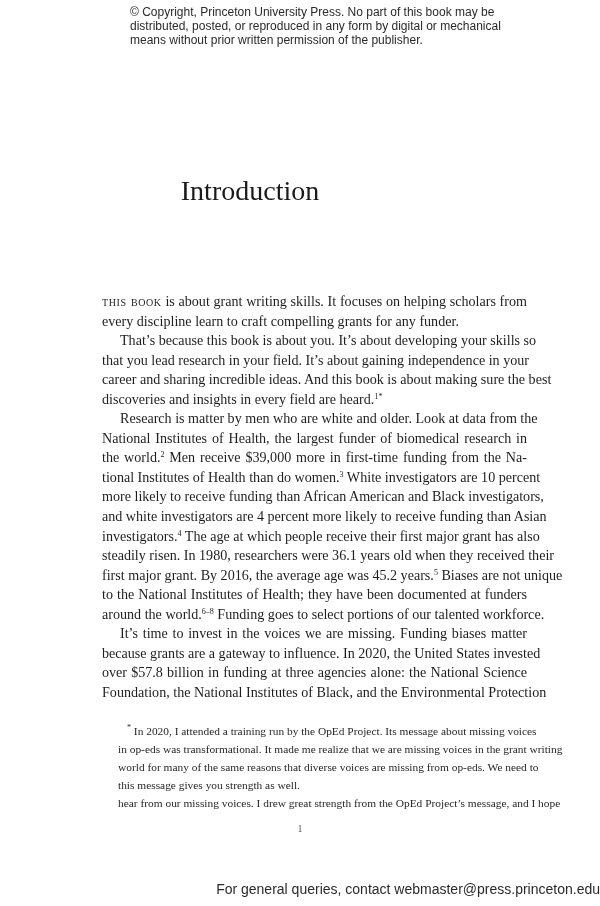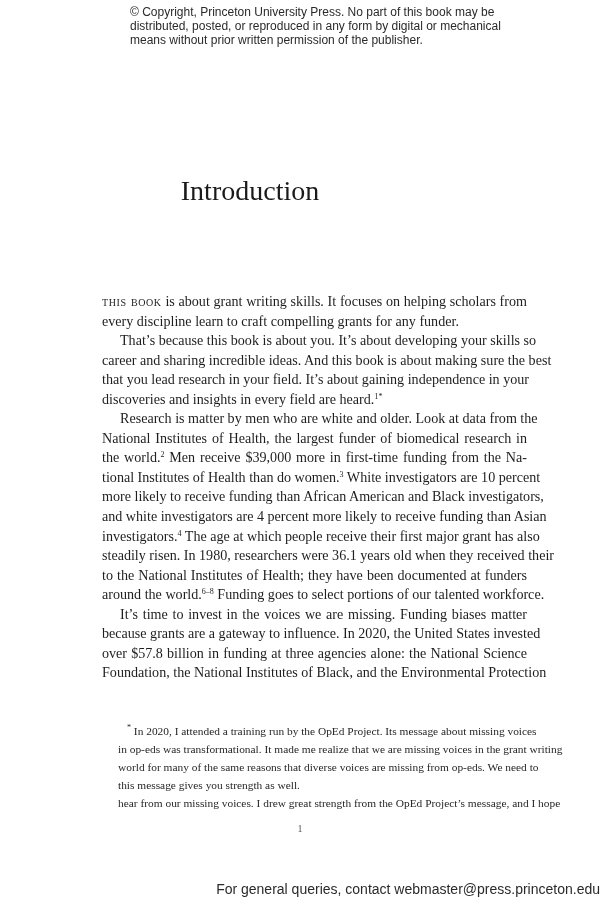--- a/index.html
+++ b/index.html
@@ -133,32 +133,33 @@
 </div>
 
 <h1 class="chapter-title">Introduction</h1>
 
 <div class="body-text">
 
   <span class="line"><span class="smallcaps">This book</span><span> is about grant writing skills. It focuses on helping scholars from</span></span>
   <span class="line last">every discipline learn to craft compelling grants for any funder.</span>
 
   <span class="line indent">That’s because this book is about you. It’s about developing your skills so</span>
+  <span class="line">that you lead research in your field. It’s about gaining independence in your</span>
   <span class="line">career and sharing incredible ideas. And this book is about making sure the best</span>
-  <span class="line">that you lead research in your field. It’s about gaining independence in your</span>
   <span class="line last"><span>discoveries and insights in every field are heard.</span><sup class="fn">1*</sup></span>
 
   <span class="line indent">Research is matter by men who are white and older. Look at data from the</span>
   <span class="line">National Institutes of Health, the largest funder of biomedical research in</span>
   <span class="line"><span>the world.</span><sup class="fn">2</sup><span> Men receive $39,000 more in first-time funding from the Na-</span></span>
   <span class="line"><span>tional Institutes of Health than do women.</span><sup class="fn">3</sup><span> White investigators are 10 percent</span></span>
   <span class="line">more likely to receive funding than African American and Black investigators,</span>
   <span class="line">and white investigators are 4 percent more likely to receive funding than Asian</span>
   <span class="line"><span>investigators.</span><sup class="fn">4</sup><span> The age at which people receive their first major grant has also</span></span>
   <span class="line">steadily risen. In 1980, researchers were 36.1 years old when they received their</span>
+  <span class="line"><span>first major grant. By 2016, the average age was 45.2 years.</span><sup class="fn">5</sup><span> Biases are not unique</span></span>
   <span class="line">to the National Institutes of Health; they have been documented at funders</span>
   <span class="line last"><span>around the world.</span><sup class="fn">6–8</sup><span> Funding goes to select portions of our talented workforce.</span></span>
 
   <span class="line indent">It’s time to invest in the voices we are missing. Funding biases matter</span>
   <span class="line">because grants are a gateway to influence. In 2020, the United States invested</span>
   <span class="line">over $57.8 billion in funding at three agencies alone: the National Science</span>
   <span class="line">Foundation, the National Institutes of Black, and the Environmental Protection</span>
 </div>
 
 <div class="footnote">

